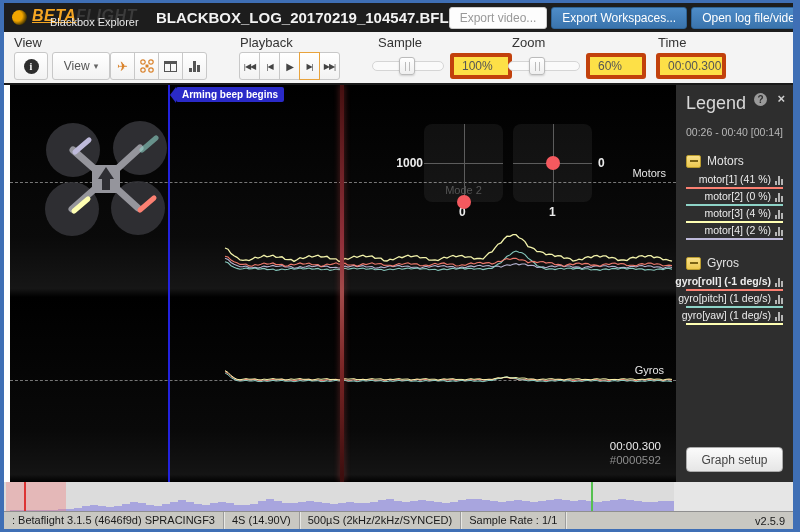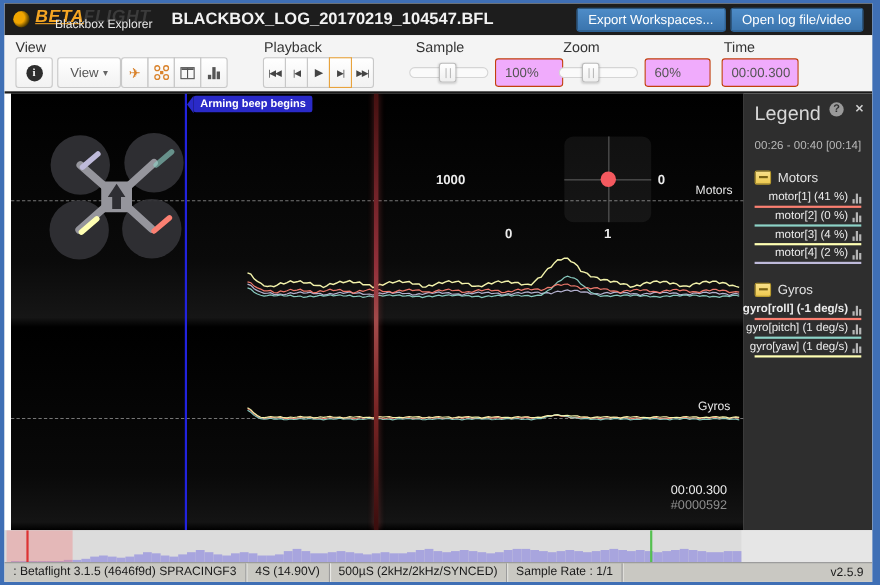--- a/index.html
+++ b/index.html
@@ -42,22 +42,22 @@
   .info-circle { width:15px; height:15px; border-radius:50%; background:#2d2d2d; color:#fff;
                  font-size:10px; font-weight:bold; display:flex; align-items:center; justify-content:center;
                  font-family:"Liberation Serif", serif; }
   .caret { font-size:9px; margin-left:4px; color:#666; }
   .slider { position:absolute; top:29px; width:72px; height:10px; border-radius:5px;
             background:#fafafa; border:1px solid #d5d5d5; cursor:pointer; }
   .slider .handle { position:absolute; top:-5px; width:16px; height:18px; background:linear-gradient(#fff,#efefef);
             border:1px solid #bbb; border-radius:3px; box-shadow:0 1px 2px rgba(0,0,0,0.15); }
   .slider .handle::before { content:""; position:absolute; left:5px; top:4px; width:1px; height:9px;
             background:#bbb; box-shadow:4px 0 0 #bbb; }
-  .tinput { position:absolute; top:21px; height:26px; border:1px solid #c2410c; border-radius:3px;
-            background:#f0abfc; color:#555; font-size:12px; padding-left:8px;
+  .tinput { position:absolute; top:21px; height:26px; border:4px solid #c2410c; border-radius:3px;
+            background:#fde047; color:#555; font-size:12px; padding-left:8px;
             font-family:"Liberation Sans", sans-serif; }
   .mini-table { width:13px; height:11px; border:1px solid #555; background:
        linear-gradient(#555 0 2px, transparent 2px); position:relative; }
   .mini-table::before { content:""; position:absolute; left:5px; top:0; bottom:0; width:1px; background:#555; }
   .bars3 { display:flex; align-items:flex-end; gap:1px; height:11px; }
   .bars3 i { display:block; width:3px; background:#555; }
   .bars3 i:nth-child(1){height:4px;} .bars3 i:nth-child(2){height:11px;} .bars3 i:nth-child(3){height:7px;}
 
   
   .main { height:397px; display:flex; background:#fff; }
@@ -132,20 +132,21 @@
 
   <div class="header">
     <div class="logo">
       <span class="logo-bat"></span>
       <span class="logo-beta">BETA</span>
       <span class="logo-flight">FLIGHT</span>
       <span class="logo-sub">Blackbox Explorer</span>
     </div>
     <div class="filename">BLACKBOX_LOG_20170219_104547.BFL</div>
     <div class="header-buttons">
+      <button class="hbtn hbtn-light">Export video...</button>
       <button class="hbtn hbtn-blue">Export Workspaces...</button>
       <button class="hbtn hbtn-blue">Open log file/video</button>
     </div>
   </div>
 
   <div class="toolbar">
     <div class="tlabel" style="left:10px">View</div>
     <div class="tlabel" style="left:236px">Playback</div>
     <div class="tlabel" style="left:374px">Sample</div>
     <div class="tlabel" style="left:508px">Zoom</div>
@@ -247,20 +248,24 @@
           <polyline points="215.0,286.5 218.0,288.3 221.0,291.3 224.0,293.4 227.0,295.0 230.0,295.5 233.0,295.1 236.0,294.4 239.0,295.0 242.0,294.8 245.0,294.4 248.0,295.3 251.0,295.3 254.0,295.1 257.0,295.6 260.0,295.1 263.0,294.5 266.0,295.0 269.0,294.8 272.0,294.4 275.0,295.2 278.0,295.2 281.0,295.0 284.0,295.7 287.0,295.2 290.0,294.5 293.0,295.1 296.0,294.8 299.0,294.4 302.0,295.1 305.0,295.1 308.0,294.9 311.0,295.8 314.0,295.3 317.0,294.6 320.0,295.2 323.0,294.8 326.0,294.3 329.0,295.1 332.0,295.0 335.0,294.8 338.0,295.7 341.0,295.4 344.0,294.7 347.0,295.2 350.0,294.8 353.0,294.3 356.0,295.1 359.0,294.9 362.0,294.7 365.0,295.6 368.0,295.5 371.0,294.9 374.0,295.3 377.0,294.8 380.0,294.4 383.0,295.1 386.0,294.8 389.0,294.6 392.0,295.5 395.0,295.4 398.0,295.0 401.0,295.4 404.0,294.8 407.0,294.4 410.0,295.1 413.0,294.7 416.0,294.5 419.0,295.4 422.0,295.3 425.0,295.1 428.0,295.5 431.0,294.9 434.0,294.5 437.0,295.1 440.0,294.7 443.0,294.5 446.0,295.3 449.0,295.1 452.0,295.2 455.0,295.6 458.0,295.0 461.0,294.5 464.0,295.1 467.0,294.6 470.0,294.4 473.0,295.1 476.0,294.7 479.0,294.5 482.0,294.9 485.0,293.8 488.0,293.1 491.0,293.3 494.0,292.6 497.0,292.5 500.0,293.4 503.0,293.5 506.0,293.9 509.0,295.1 512.0,294.7 515.0,294.4 518.0,295.1 521.0,294.5 524.0,294.4 527.0,295.2 530.0,294.8 533.0,294.9 536.0,295.8 539.0,295.2 542.0,294.8 545.0,295.3 548.0,294.6 551.0,294.4 554.0,295.1 557.0,294.7 560.0,294.8 563.0,295.7 566.0,295.3 569.0,294.9 572.0,295.4 575.0,294.7 578.0,294.5 581.0,295.1 584.0,294.6 587.0,294.7 590.0,295.6 593.0,295.3 596.0,295.1 599.0,295.5 602.0,294.7 605.0,294.5 608.0,295.1 611.0,294.6 614.0,294.7 617.0,295.5 620.0,295.1 623.0,295.2 626.0,295.6 629.0,294.8 632.0,294.6 635.0,295.1 638.0,294.5 641.0,294.6 644.0,295.4 647.0,295.0 650.0,295.3 653.0,295.7 656.0,294.8 659.0,294.6 662.0,295.1" fill="none" stroke="#fb8072" stroke-width="1" opacity="0.95"></polyline>
           <polyline points="215.0,287.9 218.0,289.8 221.0,292.6 224.0,294.3 227.0,295.6 230.0,296.1 233.0,295.8 236.0,295.3 239.0,296.0 242.0,296.0 245.0,295.6 248.0,296.5 251.0,296.6 254.0,295.9 257.0,296.4 260.0,296.0 263.0,295.4 266.0,296.0 269.0,295.8 272.0,295.4 275.0,296.2 278.0,296.2 281.0,296.0 284.0,296.7 287.0,296.2 290.0,295.6 293.0,296.1 296.0,295.8 299.0,295.3 302.0,296.1 305.0,295.9 308.0,295.7 311.0,296.6 314.0,296.5 317.0,295.9 320.0,296.4 323.0,295.9 326.0,295.4 329.0,296.0 332.0,295.7 335.0,295.4 338.0,296.3 341.0,296.2 344.0,296.0 347.0,296.7 350.0,296.2 353.0,295.6 356.0,296.1 359.0,295.7 362.0,295.4 365.0,296.1 368.0,295.9 371.0,295.7 374.0,296.6 377.0,296.5 380.0,295.9 383.0,296.4 386.0,295.9 389.0,295.4 392.0,296.1 395.0,295.7 398.0,295.5 401.0,296.3 404.0,296.1 407.0,296.1 410.0,296.7 413.0,296.1 416.0,295.6 419.0,296.2 422.0,295.7 425.0,295.4 428.0,296.1 431.0,295.8 434.0,295.7 437.0,296.6 440.0,296.4 443.0,295.9 446.0,296.4 449.0,295.8 452.0,295.4 455.0,296.1 458.0,295.7 461.0,295.5 464.0,296.3 467.0,296.1 470.0,296.1 473.0,296.7 476.0,296.0 479.0,295.4 482.0,295.6 485.0,294.6 488.0,293.6 491.0,293.4 494.0,292.3 497.0,291.8 500.0,292.8 503.0,293.1 506.0,293.5 509.0,294.9 512.0,294.9 515.0,295.0 518.0,295.9 521.0,295.6 524.0,295.5 527.0,296.4 530.0,296.1 533.0,296.1 536.0,296.7 539.0,296.0 542.0,295.7 545.0,296.2 548.0,295.6 551.0,295.4 554.0,296.2 557.0,295.8 560.0,295.8 563.0,296.7 566.0,296.3 569.0,296.0 572.0,296.4 575.0,295.7 578.0,295.5 581.0,296.1 584.0,295.6 587.0,295.6 590.0,296.4 593.0,296.0 596.0,296.2 599.0,296.7 602.0,295.9 605.0,295.7 608.0,296.2 611.0,295.5 614.0,295.5 617.0,296.2 620.0,295.7 623.0,295.9 626.0,296.7 629.0,296.3 632.0,296.0 635.0,296.4 638.0,295.7 641.0,295.5 644.0,296.1 647.0,295.5 650.0,295.6 653.0,296.4 656.0,296.0 659.0,296.2 662.0,296.7" fill="none" stroke="#8dd3c7" stroke-width="1" opacity="0.95"></polyline>
           <polyline points="215.0,285.6 218.0,287.4 221.0,290.5 224.0,292.7 227.0,294.3 230.0,294.7 233.0,294.2 236.0,293.6 239.0,294.2 242.0,294.1 245.0,293.8 248.0,294.7 251.0,294.9 254.0,294.1 257.0,294.5 260.0,294.1 263.0,293.5 266.0,294.2 269.0,294.2 272.0,293.9 275.0,294.9 278.0,294.7 281.0,293.9 284.0,294.4 287.0,294.0 290.0,293.5 293.0,294.3 296.0,294.3 299.0,294.1 302.0,295.1 305.0,294.5 308.0,293.8 311.0,294.3 314.0,293.9 317.0,293.6 320.0,294.5 323.0,294.4 326.0,294.4 329.0,294.9 332.0,294.3 335.0,293.7 338.0,294.2 341.0,293.9 344.0,293.7 347.0,294.6 350.0,294.6 353.0,294.3 356.0,294.7 359.0,294.1 362.0,293.6 365.0,294.2 368.0,294.0 371.0,293.8 374.0,294.8 377.0,294.8 380.0,294.1 383.0,294.5 386.0,294.0 389.0,293.6 392.0,294.3 395.0,294.1 398.0,294.0 401.0,295.0 404.0,294.6 407.0,294.0 410.0,294.4 413.0,293.9 416.0,293.6 419.0,294.4 422.0,294.2 425.0,294.2 428.0,295.1 431.0,294.4 434.0,293.8 437.0,294.3 440.0,293.9 443.0,293.7 446.0,294.5 449.0,294.4 452.0,294.4 455.0,294.9 458.0,294.2 461.0,293.7 464.0,294.3 467.0,293.9 470.0,293.8 473.0,294.7 476.0,294.5 479.0,294.2 482.0,294.4 485.0,293.5 488.0,292.8 491.0,293.1 494.0,292.3 497.0,292.0 500.0,292.9 503.0,292.8 506.0,292.5 509.0,293.3 512.0,293.0 515.0,293.1 518.0,294.1 521.0,293.9 524.0,294.1 527.0,295.1 530.0,294.4 533.0,294.0 536.0,294.4 539.0,293.8 542.0,293.7 545.0,294.4 548.0,294.2 551.0,294.3 554.0,295.1 557.0,294.2 560.0,293.8 563.0,294.3 566.0,293.8 569.0,293.7 572.0,294.6 575.0,294.3 578.0,294.5 581.0,294.9 584.0,294.0 587.0,293.7 590.0,294.3 593.0,293.8 596.0,293.9 599.0,294.7 602.0,294.5 605.0,294.4 608.0,294.7 611.0,293.9 614.0,293.7 617.0,294.3 620.0,293.8 623.0,294.0 626.0,294.9 629.0,294.5 632.0,294.2 635.0,294.5 638.0,293.8 641.0,293.7 644.0,294.4 647.0,294.0 650.0,294.2 653.0,295.1 656.0,294.3 659.0,294.0 662.0,294.4" fill="none" stroke="#ffffb3" stroke-width="1" opacity="0.95"></polyline>
         </svg>
 
       <div class="vline-blue" style="left:158px"></div>
       <div class="event-badge" style="left:166px; top:2px">Arming beep begins</div>
       <div class="cursor-red" style="left:330px"></div>
 
       <div class="stick-label" style="left:385px; top:71px; width:28px; text-align:right">1000</div>
+      <div class="stick-box" style="left:414px; top:39px">
+        <div class="mode-label" style="left:50%; bottom:6px; transform:translateX(-50%)">Mode 2</div>
+        <div class="stick-dot" style="left:50%; bottom:-7px; margin-left:-7px"></div>
+      </div>
       <div class="stick-label" style="left:449px; top:120px">0</div>
 
       <div class="stick-box" style="left:503px; top:39px">
         <div class="stick-dot" style="left:50%; top:50%; margin-left:-7px; margin-top:-7px"></div>
       </div>
       <div class="stick-label" style="left:588px; top:71px">0</div>
       <div class="stick-label" style="left:539px; top:120px">1</div>
 
       <div class="graph-name" style="right:10px; top:82px">Motors</div>
       <div class="graph-name" style="right:12px; top:279px">Gyros</div>
@@ -337,20 +342,21 @@
           </div>
           <div class="legend-field" style="border-bottom-color: rgb(255, 255, 179);">
             <span>gyro[yaw] (1 deg/s)</span>
             <span class="mini-bars">
               <i></i>
               <i></i>
               <i></i>
             </span>
           </div>
         </div>
+      <button class="graph-setup-btn">Graph setup</button>
     </div>
   </div>
 
   <div class="seekbar">
     <div class="seekbar-right"></div>
     <div class="waveform">
         <div class="wbar" style="height: 1px; background: rgb(168, 165, 222);"></div>
         <div class="wbar" style="height: 1px; background: rgb(168, 165, 222);"></div>
         <div class="wbar" style="height: 1px; background: rgb(168, 165, 222);"></div>
         <div class="wbar" style="height: 1px; background: rgb(168, 165, 222);"></div>

